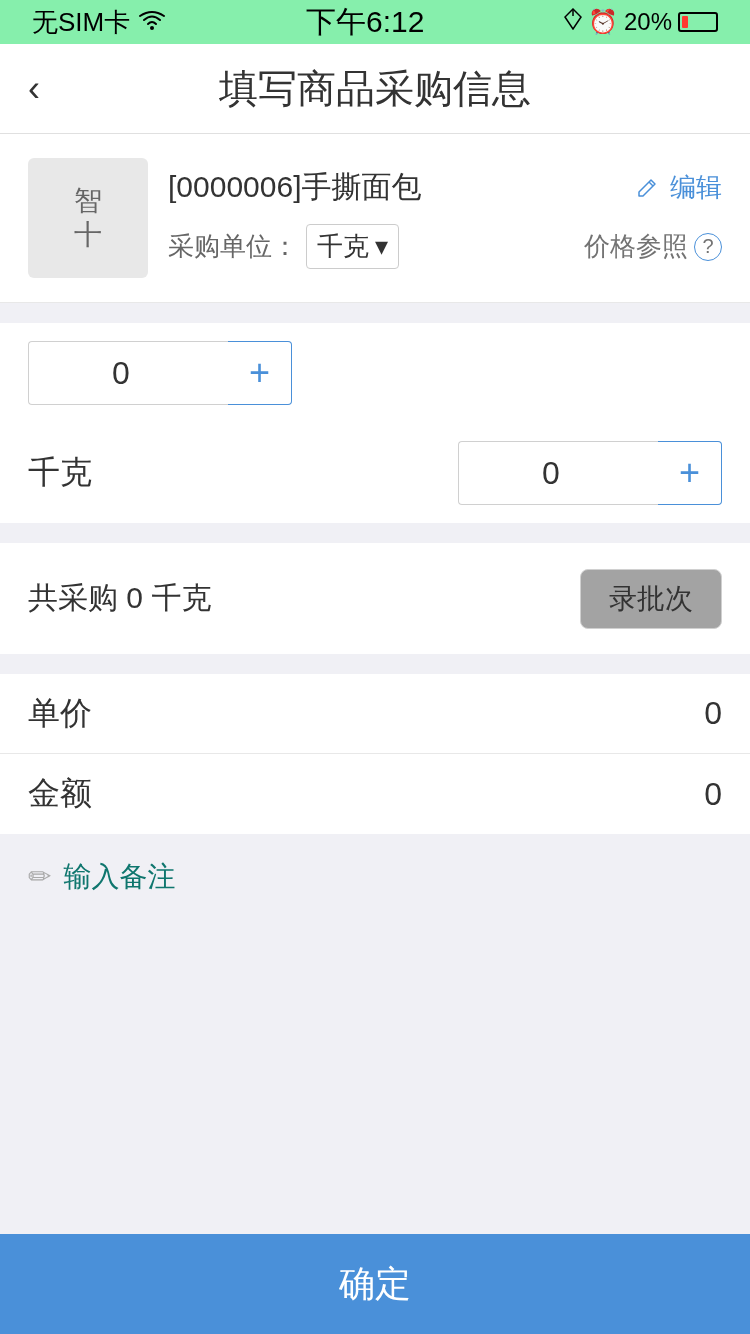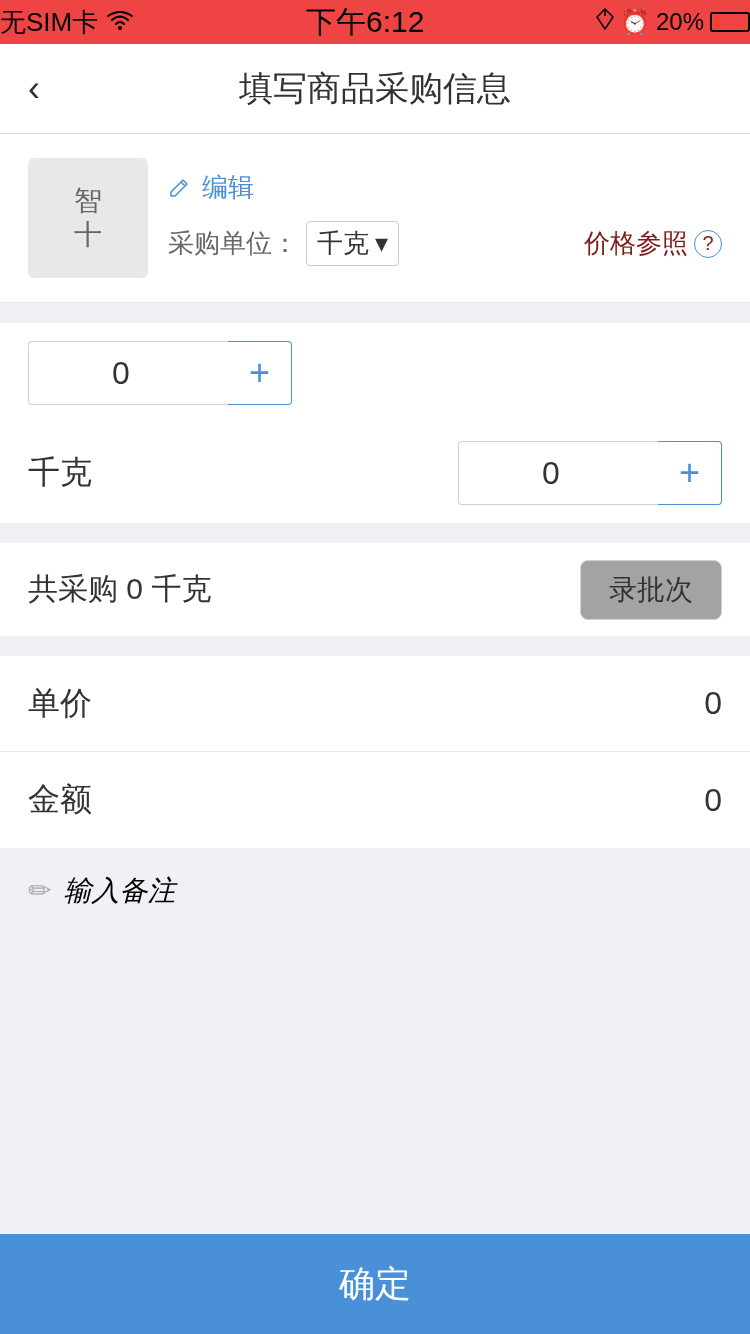--- a/index.html
+++ b/index.html
@@ -9,25 +9,25 @@
       min-height: 1334px;
       font-family: -apple-system, "PingFang SC", "Helvetica Neue", Arial, sans-serif;
       background: #f0f0f5;
       display: flex;
       flex-direction: column;
     }
 
     
     .status-bar {
       height: 44px;
-      background: #ef4444;
-      display: flex;
-      align-items: center;
-      justify-content: space-between;
-      padding: 0 0;
+      background: #86efac;
+      display: flex;
+      align-items: center;
+      justify-content: space-between;
+      padding: 0 32px;
       font-size: 28px;
     }
     .status-left {
       display: flex;
       align-items: center;
       gap: 8px;
       font-size: 26px;
       color: #000;
     }
     .status-center {
@@ -74,21 +74,21 @@
       position: relative;
     }
     .nav-back {
       position: absolute;
       left: 28px;
       font-size: 36px;
       color: #333;
       cursor: pointer;
     }
     .nav-title {
-      font-size: 34px;
+      font-size: 39px;
       font-weight: 500;
       color: #333;
     }
 
     
     .product-card {
       background: #fff;
       padding: 24px 28px;
       display: flex;
       align-items: center;
@@ -148,21 +148,21 @@
       border: 1px solid #ccc;
       border-radius: 4px;
       padding: 4px 10px;
       font-size: 26px;
       color: #333;
       background: #fff;
       gap: 6px;
     }
     .price-ref {
       font-size: 26px;
-      color: #7f1d1d;
+      color: #737373;
       display: flex;
       align-items: center;
       gap: 6px;
     }
 
     
     .section-divider {
       height: 20px;
       background: #f0f0f5;
     }
@@ -223,21 +223,21 @@
       border-radius: 0 4px 4px 0;
     }
 
     
     .summary-row {
       background: #fff;
       display: flex;
       align-items: center;
       justify-content: space-between;
       padding: 0 28px;
-      height: 93px;
+      height: 111px;
     }
     .summary-text {
       font-size: 30px;
       color: #333;
     }
     .batch-btn {
       border: 1.5px solid #d0d0d0;
       border-radius: 8px;
       padding: 10px 28px;
       font-size: 28px;
@@ -249,21 +249,21 @@
     
     .price-section {
       background: #fff;
       margin-top: 0;
     }
     .price-row {
       display: flex;
       align-items: center;
       justify-content: space-between;
       padding: 0 28px;
-      height: 96px;
+      height: 80px;
       border-bottom: 1px solid #e8e8e8;
     }
     .price-row:last-child {
       border-bottom: none;
     }
     .price-label {
       font-size: 32px;
       color: #333;
     }
     .price-value {
@@ -281,22 +281,21 @@
       gap: 12px;
       min-height: 120px;
     }
     .remark-icon {
       font-size: 28px;
       color: #aaa;
       margin-top: 2px;
     }
     .remark-placeholder {
       font-size: 28px;
-      color: #000000;
-      font-style: italic;
+      color: #0f766e;
     }
 
     
     .bottom-spacer {
       flex: 1;
       background: #f0f0f5;
     }
 
     
     .confirm-btn {
@@ -354,20 +353,21 @@
 
 <div class="product-card">
   <div class="product-image">
     <div class="product-logo">
       <div>智</div>
       <div>十</div>
     </div>
   </div>
   <div class="product-info">
     <div class="product-name-row">
+      <span class="product-name">[0000006]手撕面包</span>
       <span class="edit-btn">
         <svg width="22" height="22" viewBox="0 0 22 22" fill="none">
           <path d="M15 3 L19 7 L7 19 L3 19 L3 15 Z" stroke="#4a90d9" stroke-width="1.5" fill="none" stroke-linejoin="round"></path>
           <line x1="13" y1="5" x2="17" y2="9" stroke="#4a90d9" stroke-width="1.5"></line>
         </svg>
         <span>编辑</span>
       </span>
     </div>
     <div class="unit-row">
       <div style="display:flex;align-items:center;gap:8px;">

